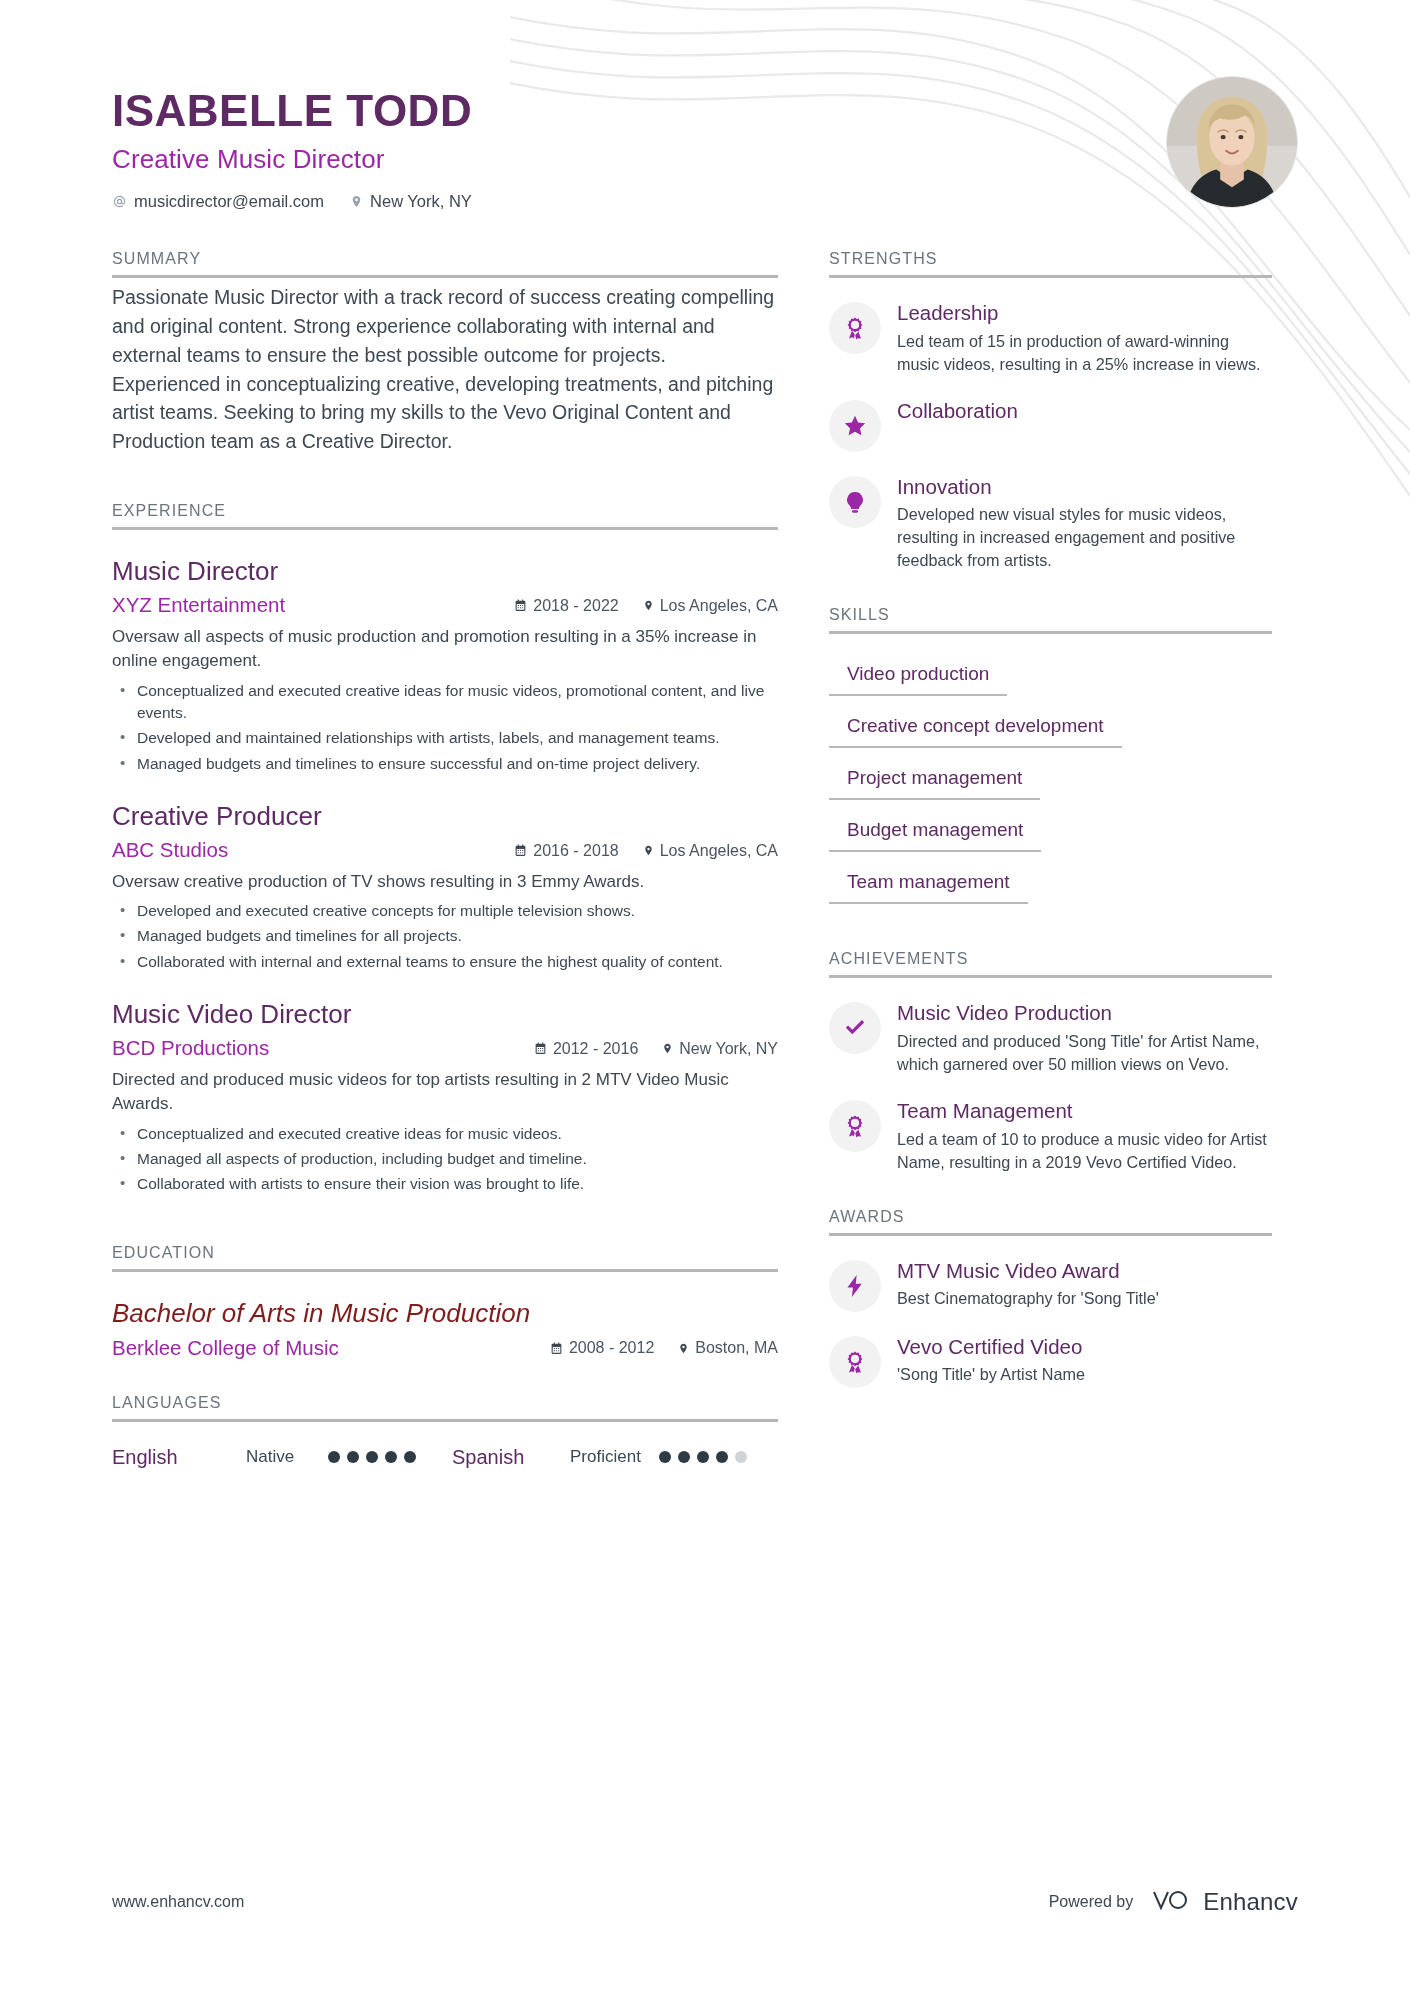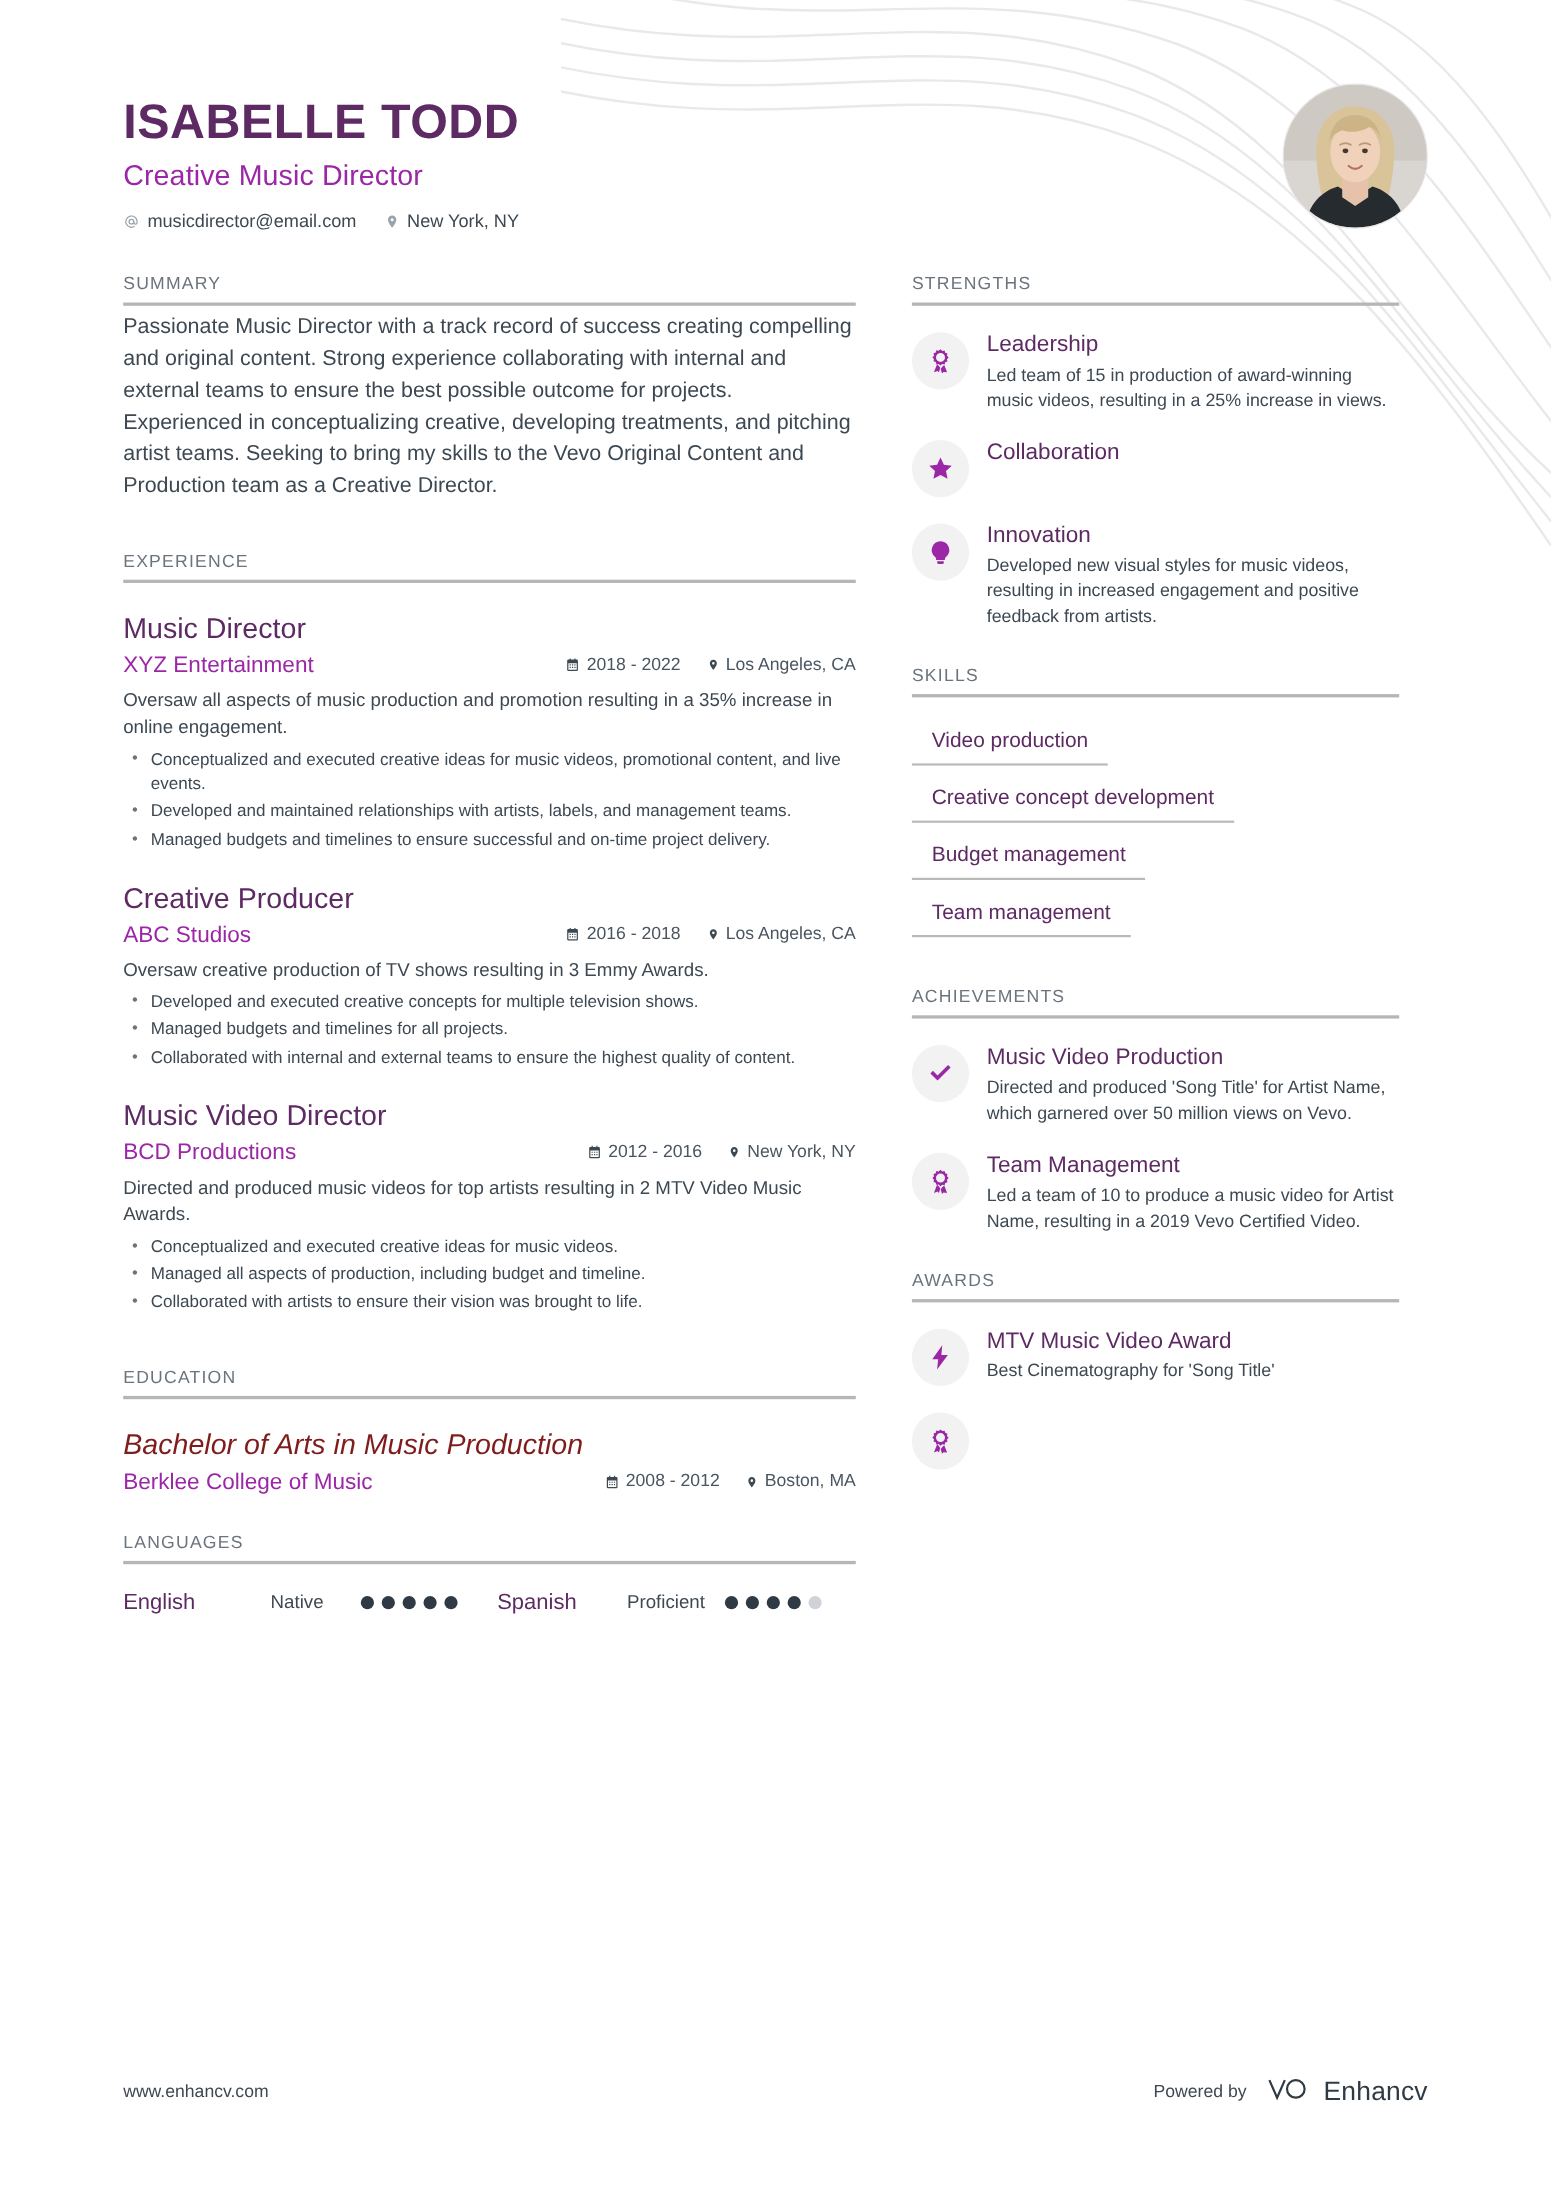--- a/index.html
+++ b/index.html
@@ -518,20 +518,21 @@
           </div>
         </div>
 
         <div class="gap-md"></div>
 
         <div class="section">
           <div class="section-title">SKILLS</div>
           <div class="skills-list">
             <span class="skill-wrap"><span class="skill-item">Video production</span></span>
             <span class="skill-wrap"><span class="skill-item">Creative concept development</span></span>
+            <span class="skill-wrap"><span class="skill-item">Project management</span></span>
             <span class="skill-wrap"><span class="skill-item">Budget management</span></span>
             <span class="skill-wrap"><span class="skill-item">Team management</span></span>
           </div>
         </div>
 
         <div class="gap-lg"></div>
 
         <div class="section">
           <div class="section-title">ACHIEVEMENTS</div>
 
@@ -575,20 +576,24 @@
               <div class="entry-title">MTV Music Video Award</div>
               <div class="entry-desc">Best Cinematography for 'Song Title'</div>
             </div>
           </div>
 
           <div class="entry">
             <div class="entry-icon">
               <svg viewBox="0 0 24 24">
                   <path d="M12 1.5 13.6 3l2.1-.4.6 2 2 .7-.4 2.1 1.5 1.6-1.5 1.6.4 2.1-2 .7-.6 2-2.1-.4L12 16.3 10.4 14.8l-2.1.4-.6-2-2-.7.4-2.1L4.6 8.9l1.5-1.6-.4-2.1 2-.7.6-2 2.1.4L12 1.5Zm0 3.3a4.1 4.1 0 1 0 0 8.2 4.1 4.1 0 0 0 0-8.2Zm-3.4 11L6 22.5l3.3-1.3 1.3 1.3 1.2-4.1-1.4-2-1.8-1.6Zm6.8 0-1.8 1.6-1.4 2 1.2 4.1 1.3-1.3L18 22.5l-2.6-6.7Z"></path>
                 </svg>
+            </div>
+            <div class="entry-body">
+              <div class="entry-title">Vevo Certified Video</div>
+              <div class="entry-desc">'Song Title' by Artist Name</div>
             </div>
           </div>
         </div>
 
       </div>
     </div>
   </div>
 
   <div class="footer">
     <div class="footer-url">www.enhancv.com</div>

